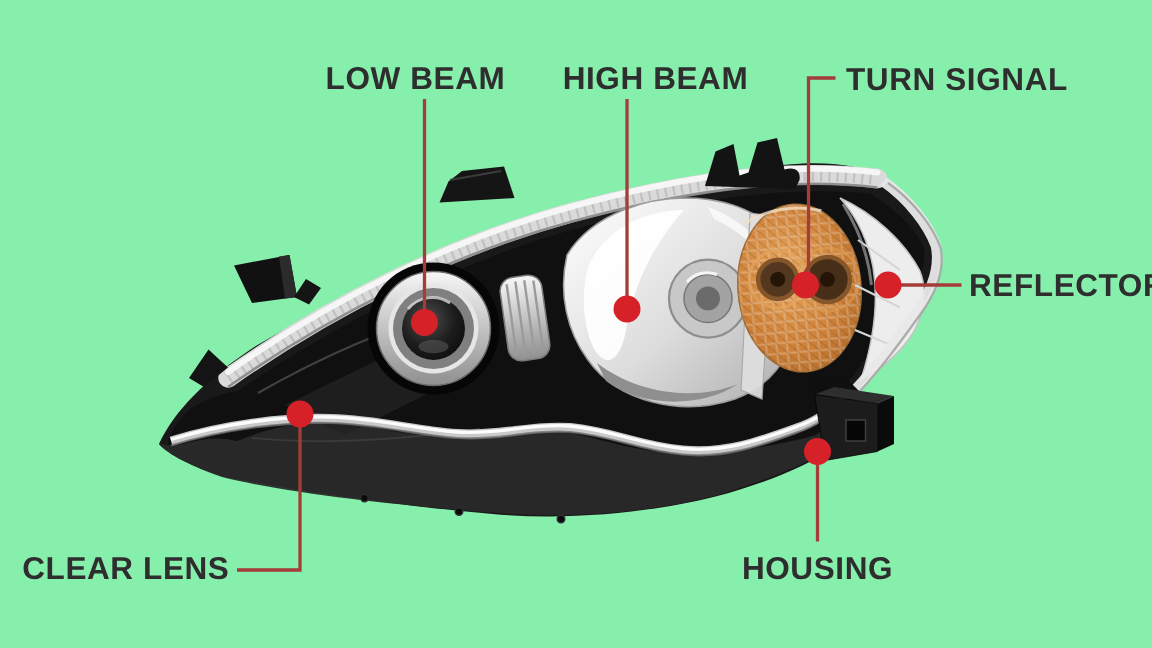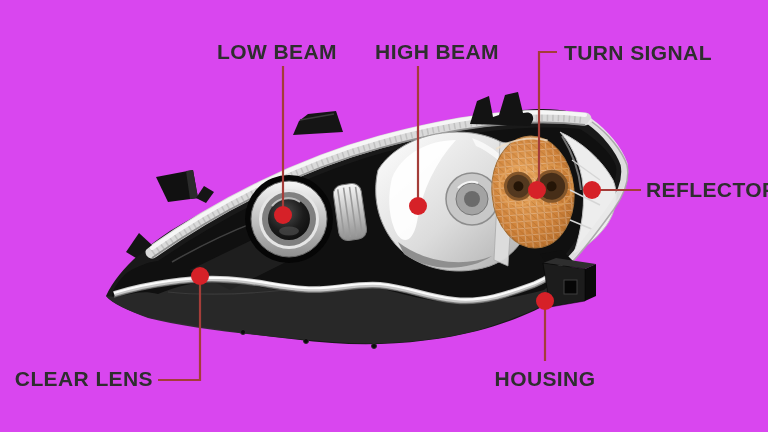--- a/index.html
+++ b/index.html
@@ -12,21 +12,21 @@
   .stage svg{display:block;}
   .ann-label{
     font-family:"Liberation Sans",sans-serif;
     font-weight:700;
     letter-spacing:0.4px;
   }
 </style>
 </head>
 <body>
 
-<div class="stage" id="stage" style="background: #d946ef; width: 768px; height: 432px;">
+<div class="stage" id="stage" style="background: #86efac; width: 768px; height: 432px;">
   <svg id="scene" width="768" height="432" viewBox="0 0 768 432" xmlns="http://www.w3.org/2000/svg">
     <defs>
       <linearGradient id="gradChrome" x1="0" y1="0" x2="0" y2="1">
         <stop offset="0" stop-color="#f7f7f7"></stop>
           <stop offset="1" stop-color="#8f8f8f"></stop>
       </linearGradient>
       <linearGradient id="gradHB" x1="0" y1="0" x2="1" y2="1">
         <stop offset="0" stop-color="#ffffff"></stop>
           <stop offset="0.55" stop-color="#dcdcdc"></stop>
           <stop offset="1" stop-color="#ababab"></stop>

